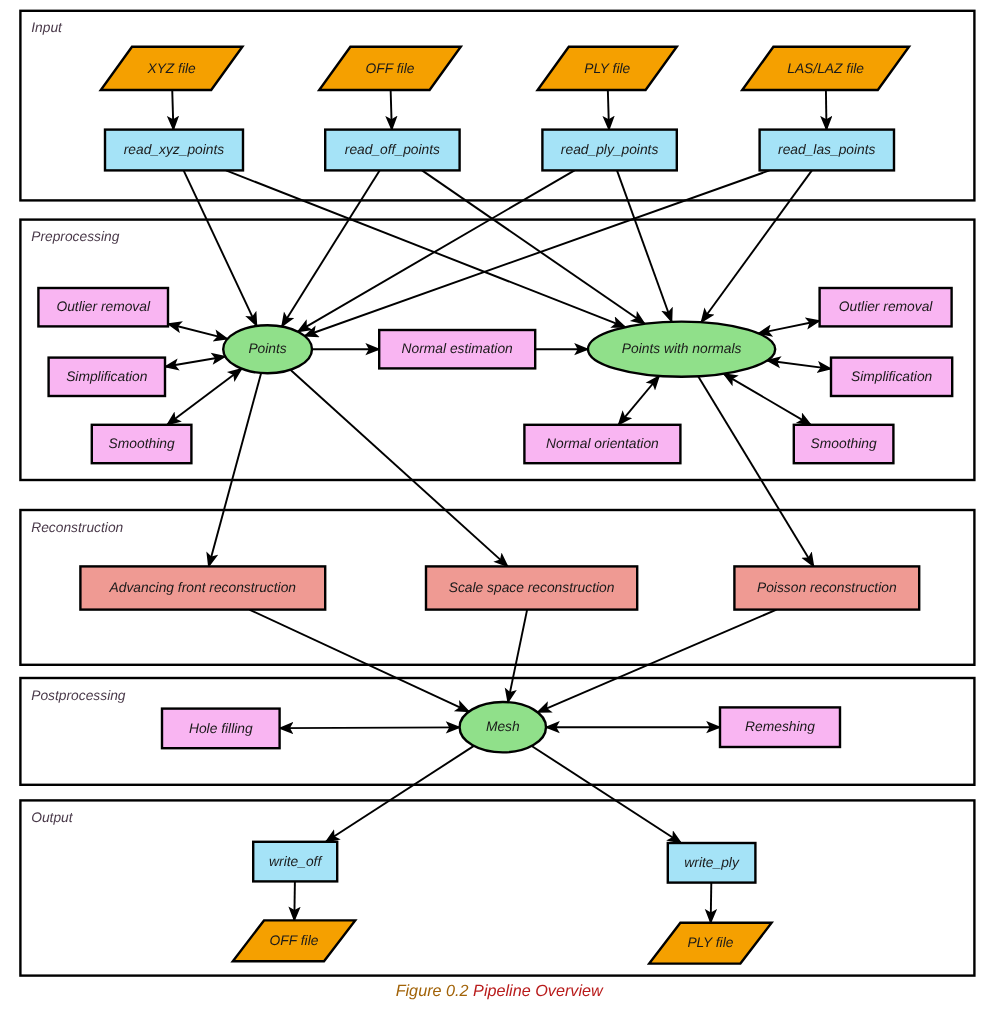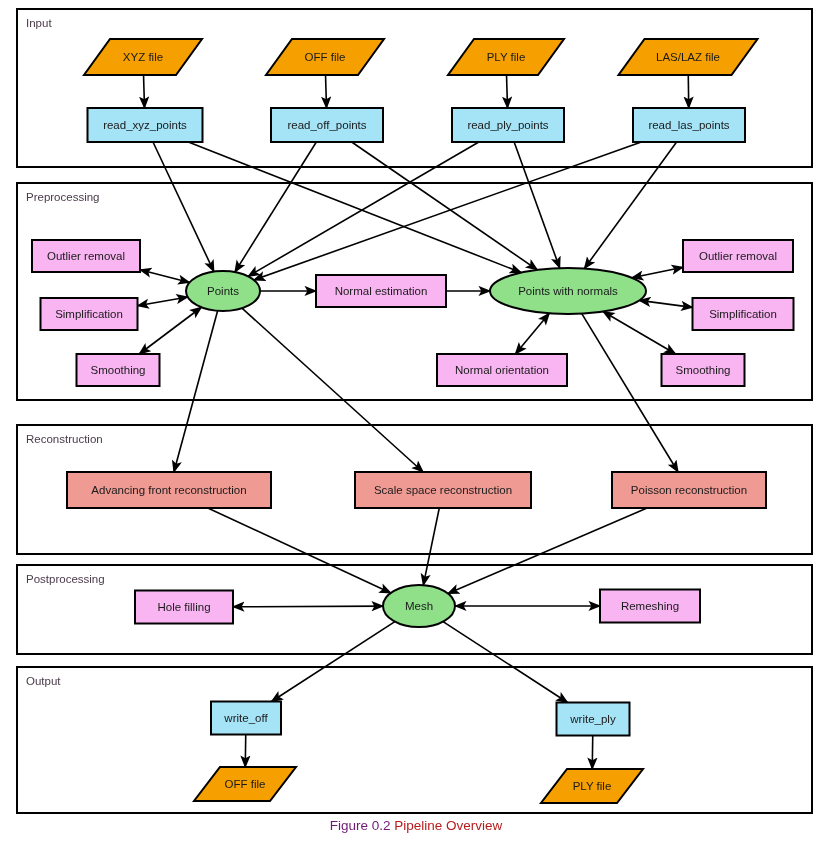--- a/index.html
+++ b/index.html
@@ -10,20 +10,21 @@
   body {
     width: 832px;
     height: 846px;
     font-family: "Liberation Sans", sans-serif;
     overflow: hidden;
   }
   #diagram-root {
     position: relative;
     width: 832px;
     height: 740px;
+    font-style: italic;
   }
   svg#pipeline-svg {
     display: block;
     width: 832px;
     height: 846px;
   }
   .cluster-rect {
     fill: #ffffff;
     stroke: #000000;
     stroke-width: 2;
@@ -53,21 +54,21 @@
     position: absolute;
     left: 0;
     top: 818px;
     width: 832px;
     text-align: center;
     font-family: "Liberation Sans", sans-serif;
     font-size: 13.5px;
     color: #262626;
   }
   .caption .cap-num {
-    color: #701a75;
+    color: #a16207;
   }
   .caption .cap-txt {
     color: #b91c1c;
   }
 </style>
 </head>
 <body>
 
 <div id="diagram-root">
   <svg id="pipeline-svg" viewBox="0 0 832 846">

